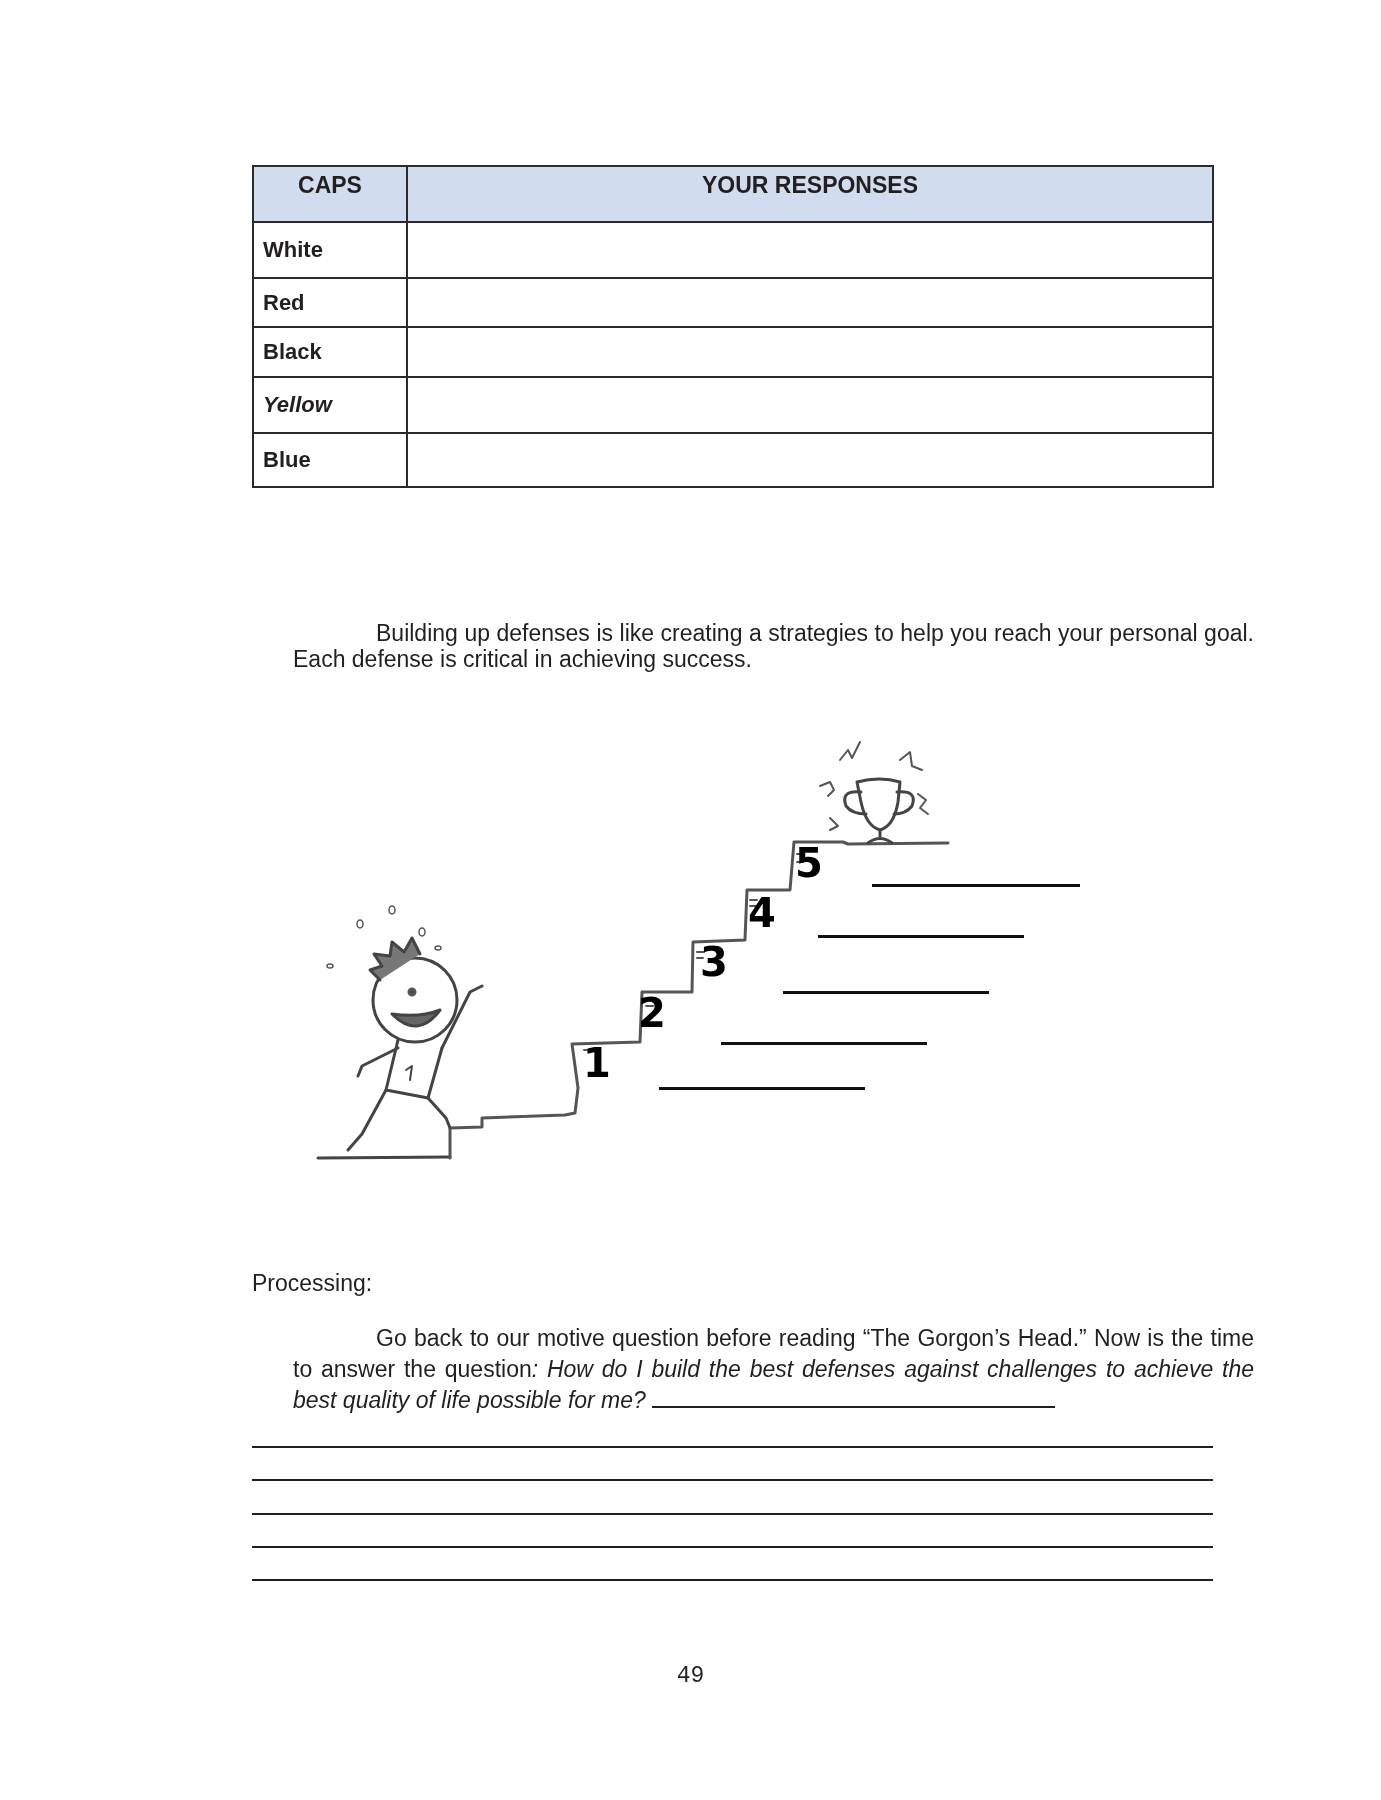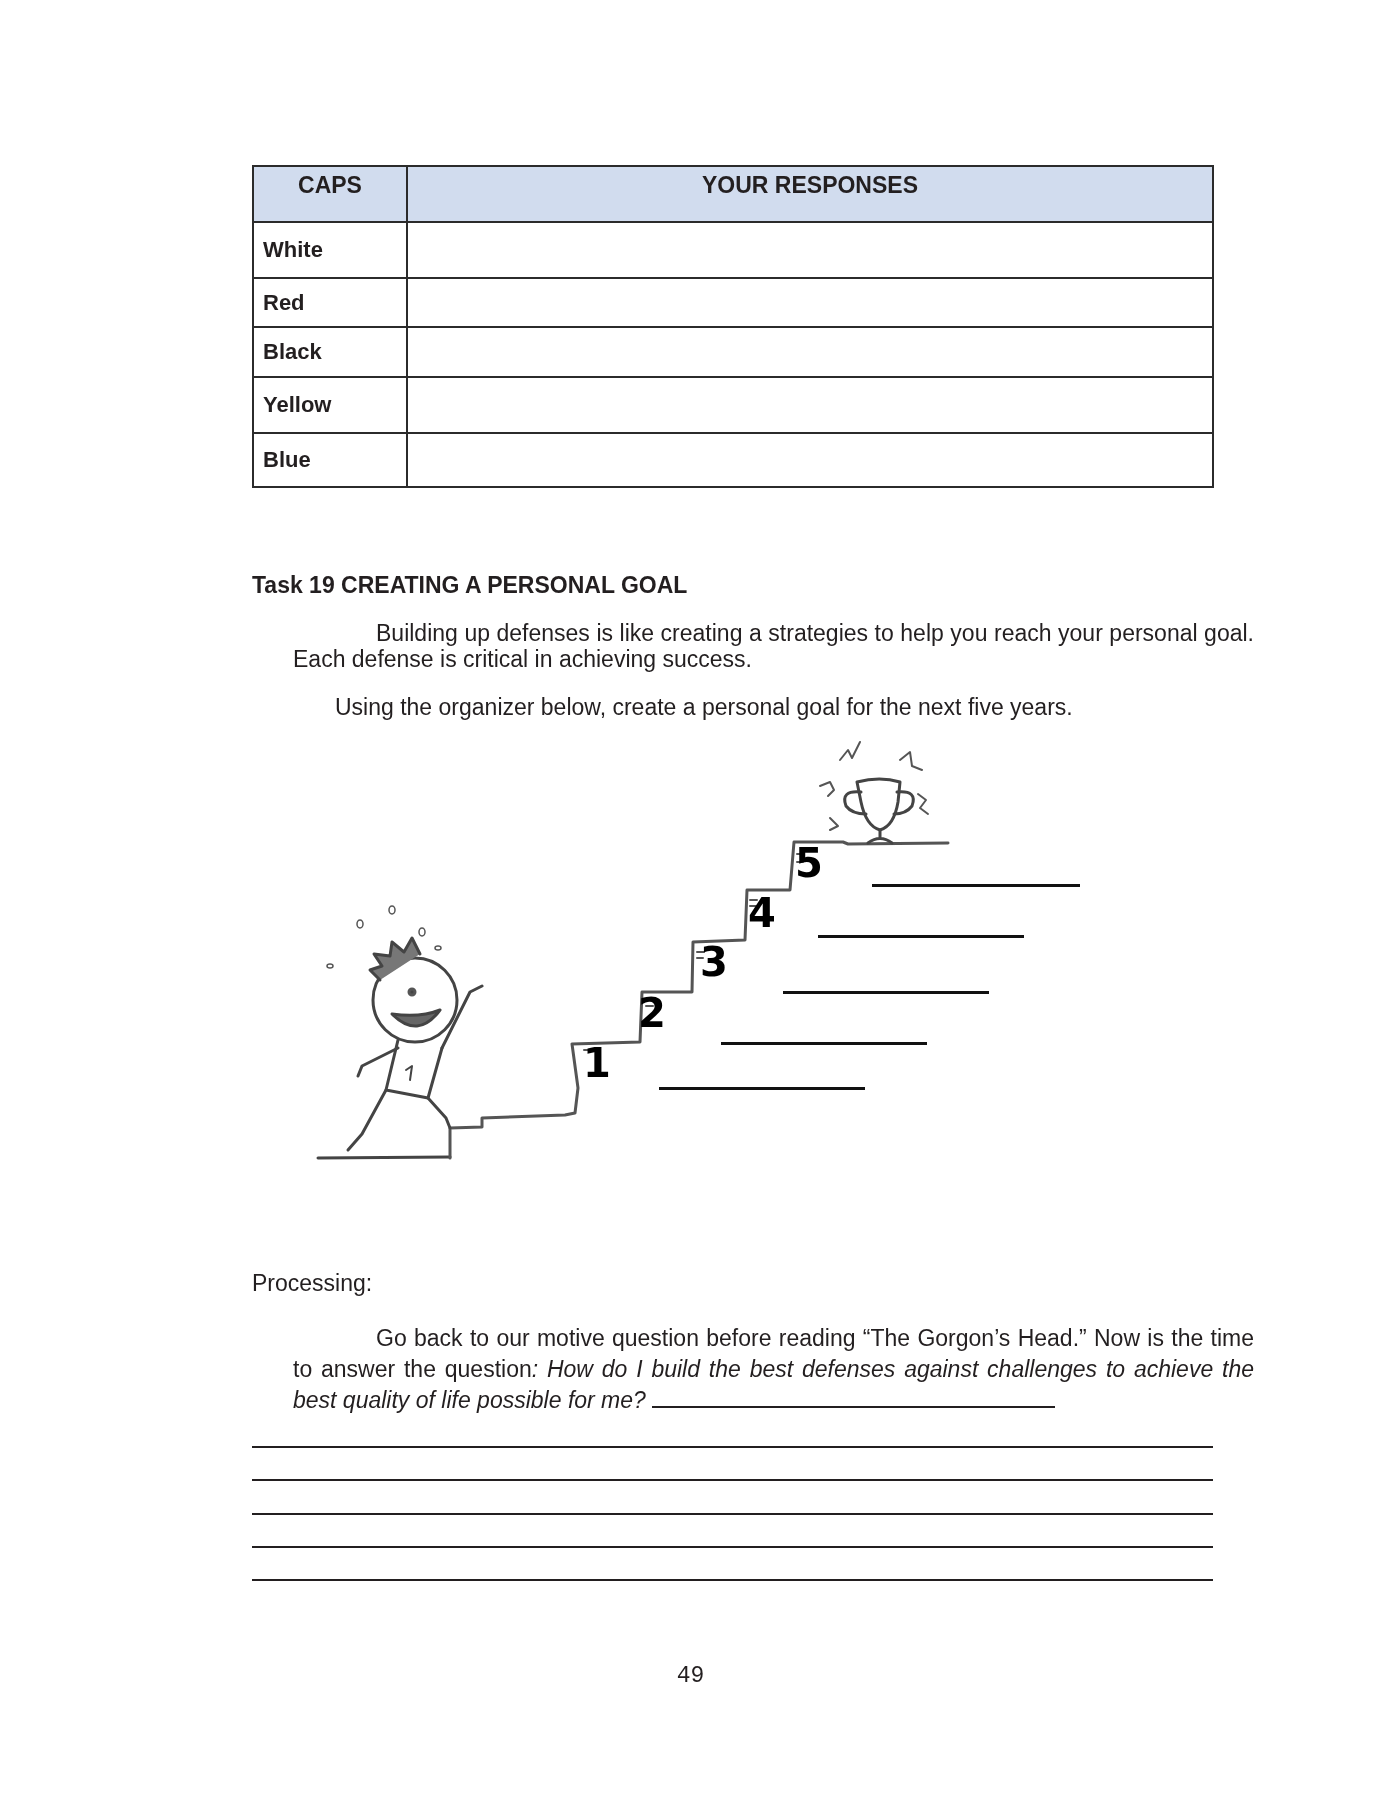--- a/index.html
+++ b/index.html
@@ -12,21 +12,21 @@
                 border-collapse:collapse; table-layout:fixed; }
   .caps-table th, .caps-table td { border:2px solid #2b2b2b; padding:0 0 0 9px;
                 font-weight:bold; font-size:22px; text-align:left; vertical-align:middle; }
   .caps-table th { background:#d1dcee; height:49px; text-align:center; padding:0;
                    vertical-align:top; padding-top:5px; font-size:23px; }
   .caps-table col.c1 { width:154px; }
   .caps-table tr.h1 td { height:54px; }
   .caps-table tr.h2 td { height:51px; }
   .caps-table tr.h3 td { height:47px; }
   .caps-table tr.h4 td { height:48px; }
-  .caps-table tr.h5 td { height:54px; }
+  .caps-table tr.h5 td { height:54px;font-style:italic; }
   .caps-table tr.h6 td { height:52px; }
   .caps-table td.resp { padding:0; }
 
   
   .block { position:absolute; left:252px; width:961px; font-size:23px; line-height:26px; }
   .heading { top:572px; font-weight:bold; font-size:23px; }
   .para { text-align:justify; text-align-last:left;margin-left:41px; }
   .indent { text-indent:83px; }
   .p1 { top:620px; line-height:26px; }
   .p2 { top:694px; }
@@ -80,23 +80,21 @@
       <td>Yellow</td>
       <td class="resp"></td>
     </tr>
     <tr class="h6">
       <td>Blue</td>
       <td class="resp"></td>
     </tr>
   </tbody>
     </table>
 
-  <div class="block heading">Task 19 CREATING A PERSONAL GOAL</div>
   <div class="block para indent p1">Building up defenses is like creating a strategies to help you reach your personal goal. Each defense is critical in achieving success.</div>
-  <div class="block indent p2">Using the organizer below, create a personal goal for the next five years.</div>
 
   <div class="illus">
     <svg width="800" height="440" viewBox="0 0 800 440">
       <g fill="none" stroke="#555" stroke-width="3" stroke-linecap="round" stroke-linejoin="round">
 
         <path d="M18 428 L 150 427" stroke="#444"></path>
 
         <path d="M150 428 L 150 398 L 182 397 L 182 388 L 265 385 L 275 383 L 278 358 L 272 314 L 340 312 L 342 262 L 392 262 L 393 212 L 445 210 L 447 160 L 490 160 L 494 112 L 543 112 L 548 114 L 648 113"></path>
 
         <path d="M346 270 L 352 270 M346 276 L 353 276 M397 222 L 404 222 M397 228 L 403 228 M450 170 L 457 170 M450 176 L 456 176 M497 124 L 504 124 M497 132 L 503 132 M284 320 L 290 320" stroke-width="2"></path>

